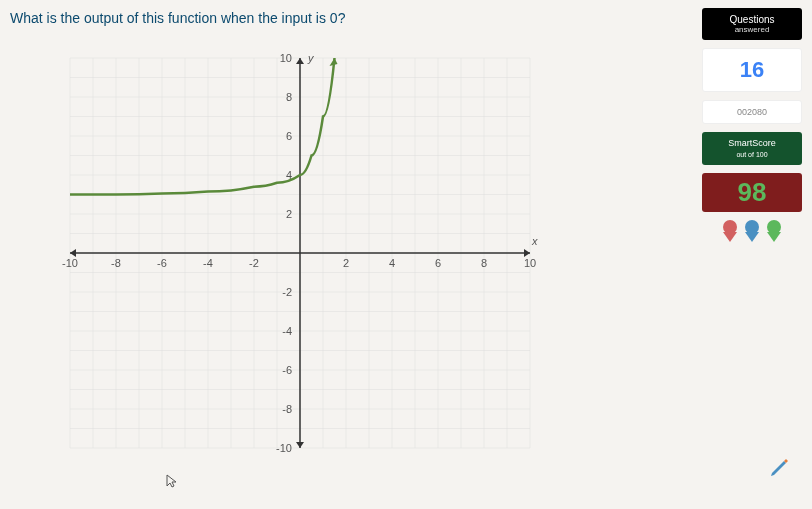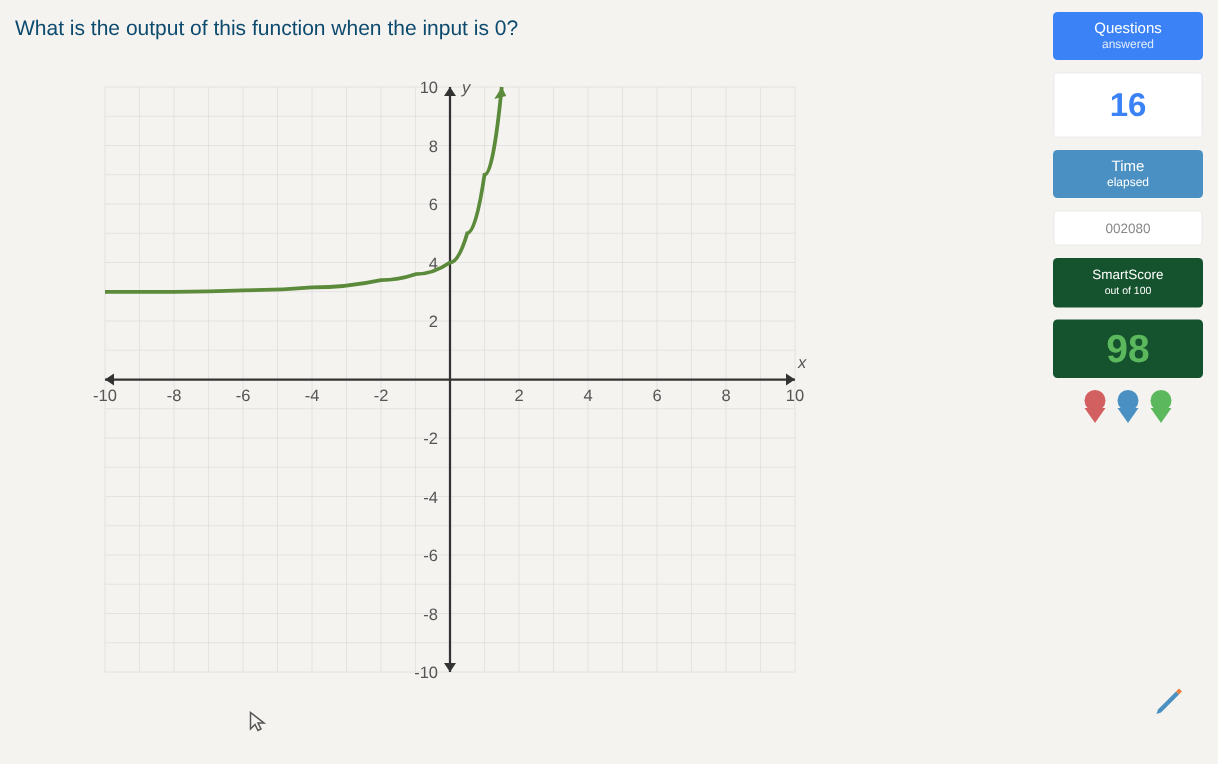--- a/index.html
+++ b/index.html
@@ -3,29 +3,29 @@
 <meta charset="utf-8">
 <style>
 * { box-sizing: border-box; margin: 0; padding: 0; }
 body { font-family: Arial, sans-serif; background: #f5f3f0; width: 812px; height: 509px; position: relative; overflow: hidden; }
 .main-area { position: absolute; left: 10px; top: 10px; width: 680px; }
 .question-text { font-size: 14px; color: #0c4a6e; margin-bottom: 12px; font-weight: 500; }
 .graph-container { position: relative; width: 500px; height: 430px; margin-left: 40px; }
 .graph-svg { width: 100%; height: 100%; }
 .sidebar { position: absolute; right: 10px; top: 8px; width: 100px; }
 .badge { border-radius: 3px; text-align: center; padding: 6px 4px; margin-bottom: 8px; font-size: 10px; color: #fff; }
-.badge-questions { background: #3b82f6; }
+.badge-questions { background: #000000; }
 .badge-questions .sub { font-size: 8px; opacity: 0.85; text-align: center; }
 .badge-number { background: #fff; color: #3b82f6; font-size: 22px; font-weight: bold; padding: 8px; border: 1px solid #eee; }
 .badge-time { background: #4a90c2; }
 .badge-time .sub { font-size: 8px; }
 .badge-timer { background: #fff; color: #888; font-size: 9px; padding: 6px 2px; border: 1px solid #eee; display: flex; justify-content: center; }
 .badge-smartscore { background: #14532d; font-size: 9px; line-height: 1.3; }
 .badge-smartscore .sub { font-size: 7px; }
-.badge-score { background: #14532d; color: #5cb85c; font-size: 26px; font-weight: bold; padding: 4px; }
+.badge-score { background: #7f1d1d; color: #5cb85c; font-size: 26px; font-weight: bold; padding: 4px; }
 .ribbons { text-align: center; margin-top: 4px; }
 .ribbon { display: inline-block; width: 16px; height: 22px; margin: 0 1px; position: relative; }
 .ribbon::before { content: ''; position: absolute; width: 14px; height: 14px; border-radius: 50%; left: 1px; top: 0; }
 .ribbon::after { content: ''; position: absolute; width: 0; height: 0; border-left: 7px solid transparent; border-right: 7px solid transparent; left: 1px; top: 12px; }
 .ribbon.r1::before { background: #d26060; } .ribbon.r1::after { border-top: 10px solid #d26060; }
 .ribbon.r2::before { background: #4a90c2; } .ribbon.r2::after { border-top: 10px solid #4a90c2; }
 .ribbon.r3::before { background: #5cb85c; } .ribbon.r3::after { border-top: 10px solid #5cb85c; }
 .pencil { position: absolute; right: 20px; bottom: 30px; width: 24px; height: 24px; }
 .cursor { position: absolute; left: 165px; bottom: 20px; }
 </style>
@@ -121,24 +121,20 @@
     </svg>
   </div>
 </div>
 
 <div class="sidebar">
   <div class="badge badge-questions">
     <div>Questions</div>
     <div class="sub">answered</div>
   </div>
   <div class="badge badge-number">16</div>
-  <div class="badge badge-time">
-    <div>Time</div>
-    <div class="sub">elapsed</div>
-  </div>
   <div class="badge badge-timer">
     <span>00</span>
     <span>20</span>
     <span>80</span>
   </div>
   <div class="badge badge-smartscore">
     <div>SmartScore</div>
     <div class="sub">out of 100</div>
   </div>
   <div class="badge badge-score">98</div>

